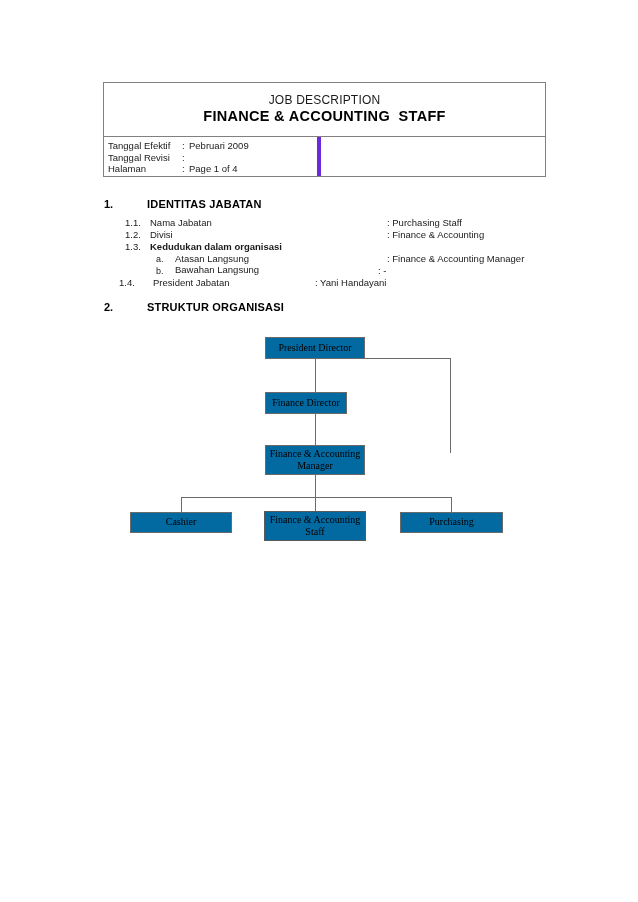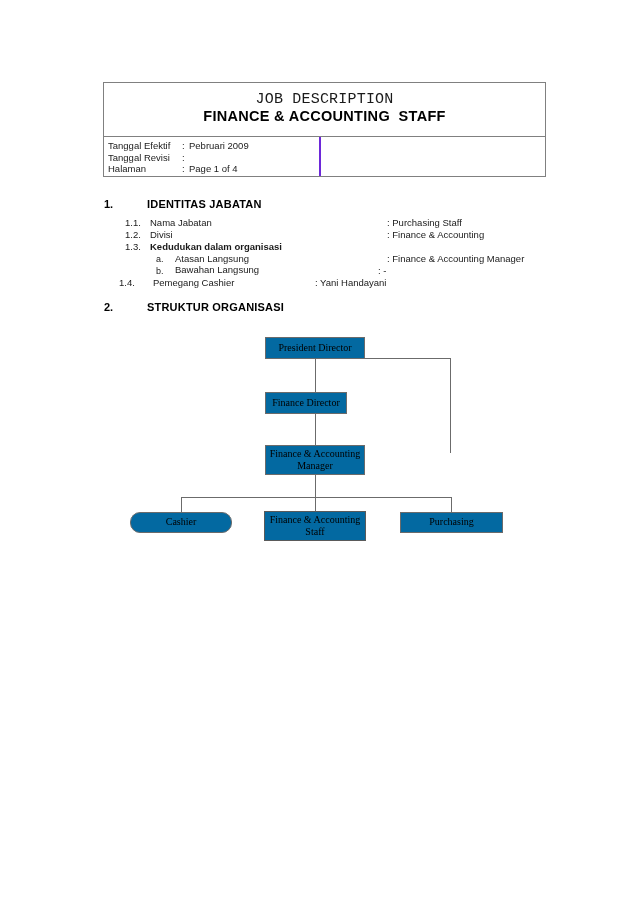--- a/index.html
+++ b/index.html
@@ -35,42 +35,41 @@
     height: 54px;
     box-sizing: border-box;
     border-bottom: 1px solid #808080;
     display: flex;
     flex-direction: column;
     align-items: center;
     justify-content: center;
     padding-bottom: 2px;
   }
   .doc-kicker {
-    font-size: 15px;
+    font-size: 12px;
     letter-spacing: 0.2px;
     line-height: 14px;
     color: #1a1a1a;
-    font-family: Liberation Mono, monospace;
   }
   .doc-title {
     font-size: 14.5px;
     font-weight: bold;
     letter-spacing: 0.3px;
     line-height: 18px;
     color: #000000;
     white-space: pre;
   }
   .header-meta-row {
     display: flex;
     height: 39px;
   }
   .meta-left {
     width: 217px;
     box-sizing: border-box;
-    border-right: 2px solid #6d28d9;
+    border-right: 4px solid #6d28d9;
     padding: 3px 0 0 4px;
   }
   .meta-right {
     flex: 1;
   }
   .meta-line {
     display: flex;
     font-size: 9.5px;
     line-height: 11.5px;
     color: #1a1a1a;
@@ -215,21 +214,21 @@
 
   <div class="field-sub-num" style="left:156px; top:253px;">a.</div>
   <div class="field-row" style="left:175px; top:253px;">Atasan Langsung</div>
   <div class="field-value" style="left:387px; top:253px;text-align:right;">: Finance &amp; Accounting Manager</div>
 
   <div class="field-sub-num" style="left:156px; top:265px;">b.</div>
   <div class="field-row" style="left:175px; top:264px;">Bawahan Langsung</div>
   <div class="field-value" style="left:378px; top:265px;">: -</div>
 
   <div class="field-num" style="left:119px; top:277px;">1.4.</div>
-  <div class="field-row" style="left:153px; top:277px;">Pemegang Cashier</div>
+  <div class="field-row" style="left:153px; top:277px;">President Jabatan</div>
   <div class="field-value" style="left:315px; top:277px;">: Yani Handayani</div>
 
   <div class="section-num" style="left:104px; top:301px;">2.</div>
   <div class="section-heading" style="left:147px; top:301px;">STRUKTUR ORGANISASI</div>
 
   <div class="org">
 
     <div class="node" style="left:265px; top:337px; width:100px; height:22px;">President Director</div>
 
     <div class="conn v" style="left:315px; top:359px; height:33px;"></div>
@@ -245,21 +244,21 @@
 Manager</div>
 
     <div class="conn v" style="left:315px; top:475px; height:22px;"></div>
 
     <div class="conn h" style="left:181px; top:497px; width:270px;"></div>
 
     <div class="conn v" style="left:181px; top:497px; height:15px;"></div>
     <div class="conn v" style="left:315px; top:497px; height:14px;"></div>
     <div class="conn v" style="left:451px; top:497px; height:15px;"></div>
 
-    <div class="node" style="left:130px; top:512px; width:102px; height:21px;border-radius:10px;">Cashier</div>
+    <div class="node" style="left:130px; top:512px; width:102px; height:21px;">Cashier</div>
 
     <div class="node emph" style="left:264px; top:511px; width:102px; height:30px; white-space:pre-line;">Finance &amp; Accounting
 Staff</div>
 
     <div class="node" style="left:400px; top:512px; width:103px; height:21px;">Purchasing</div>
 
   </div>
 
 </div>
 

